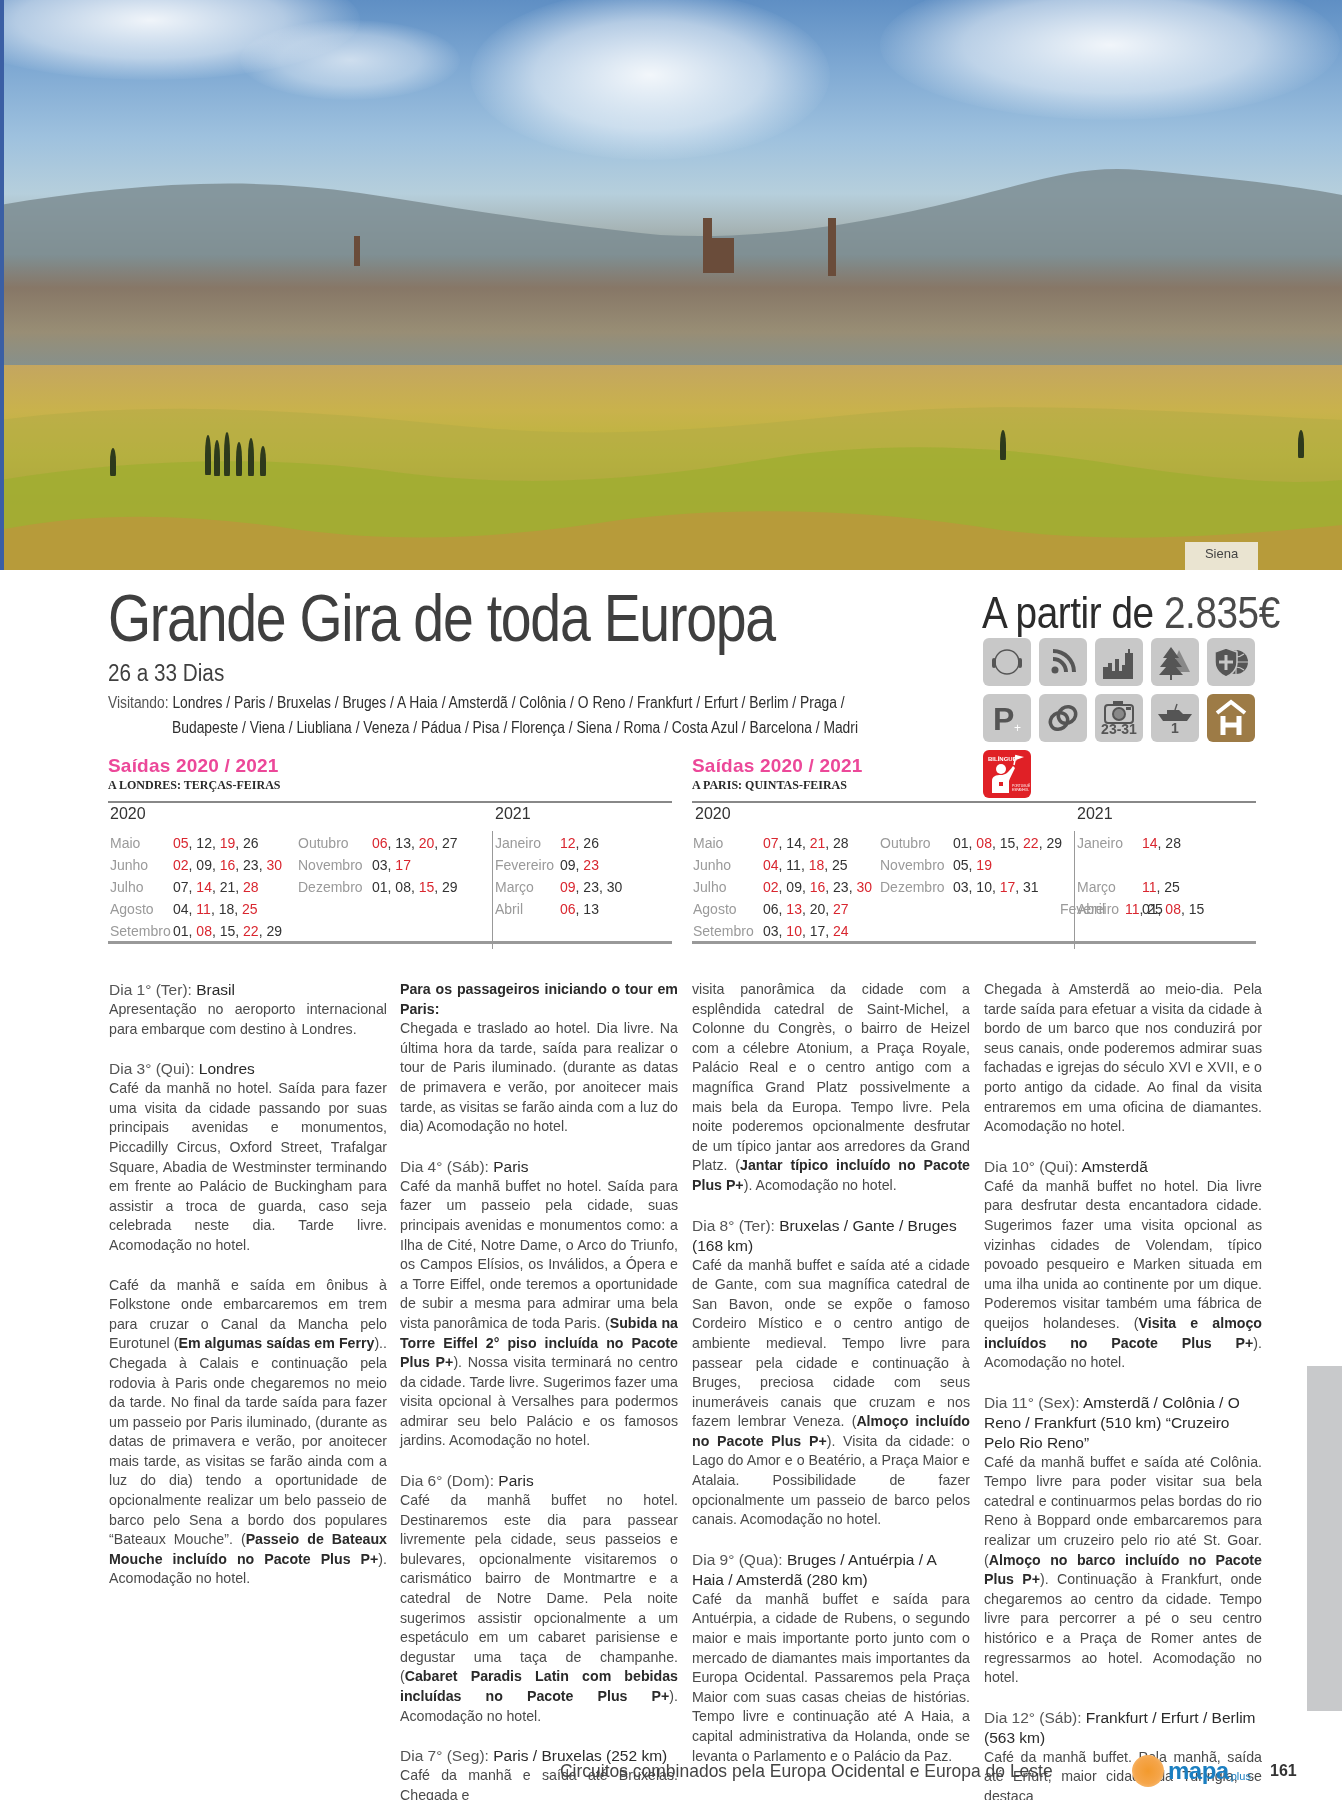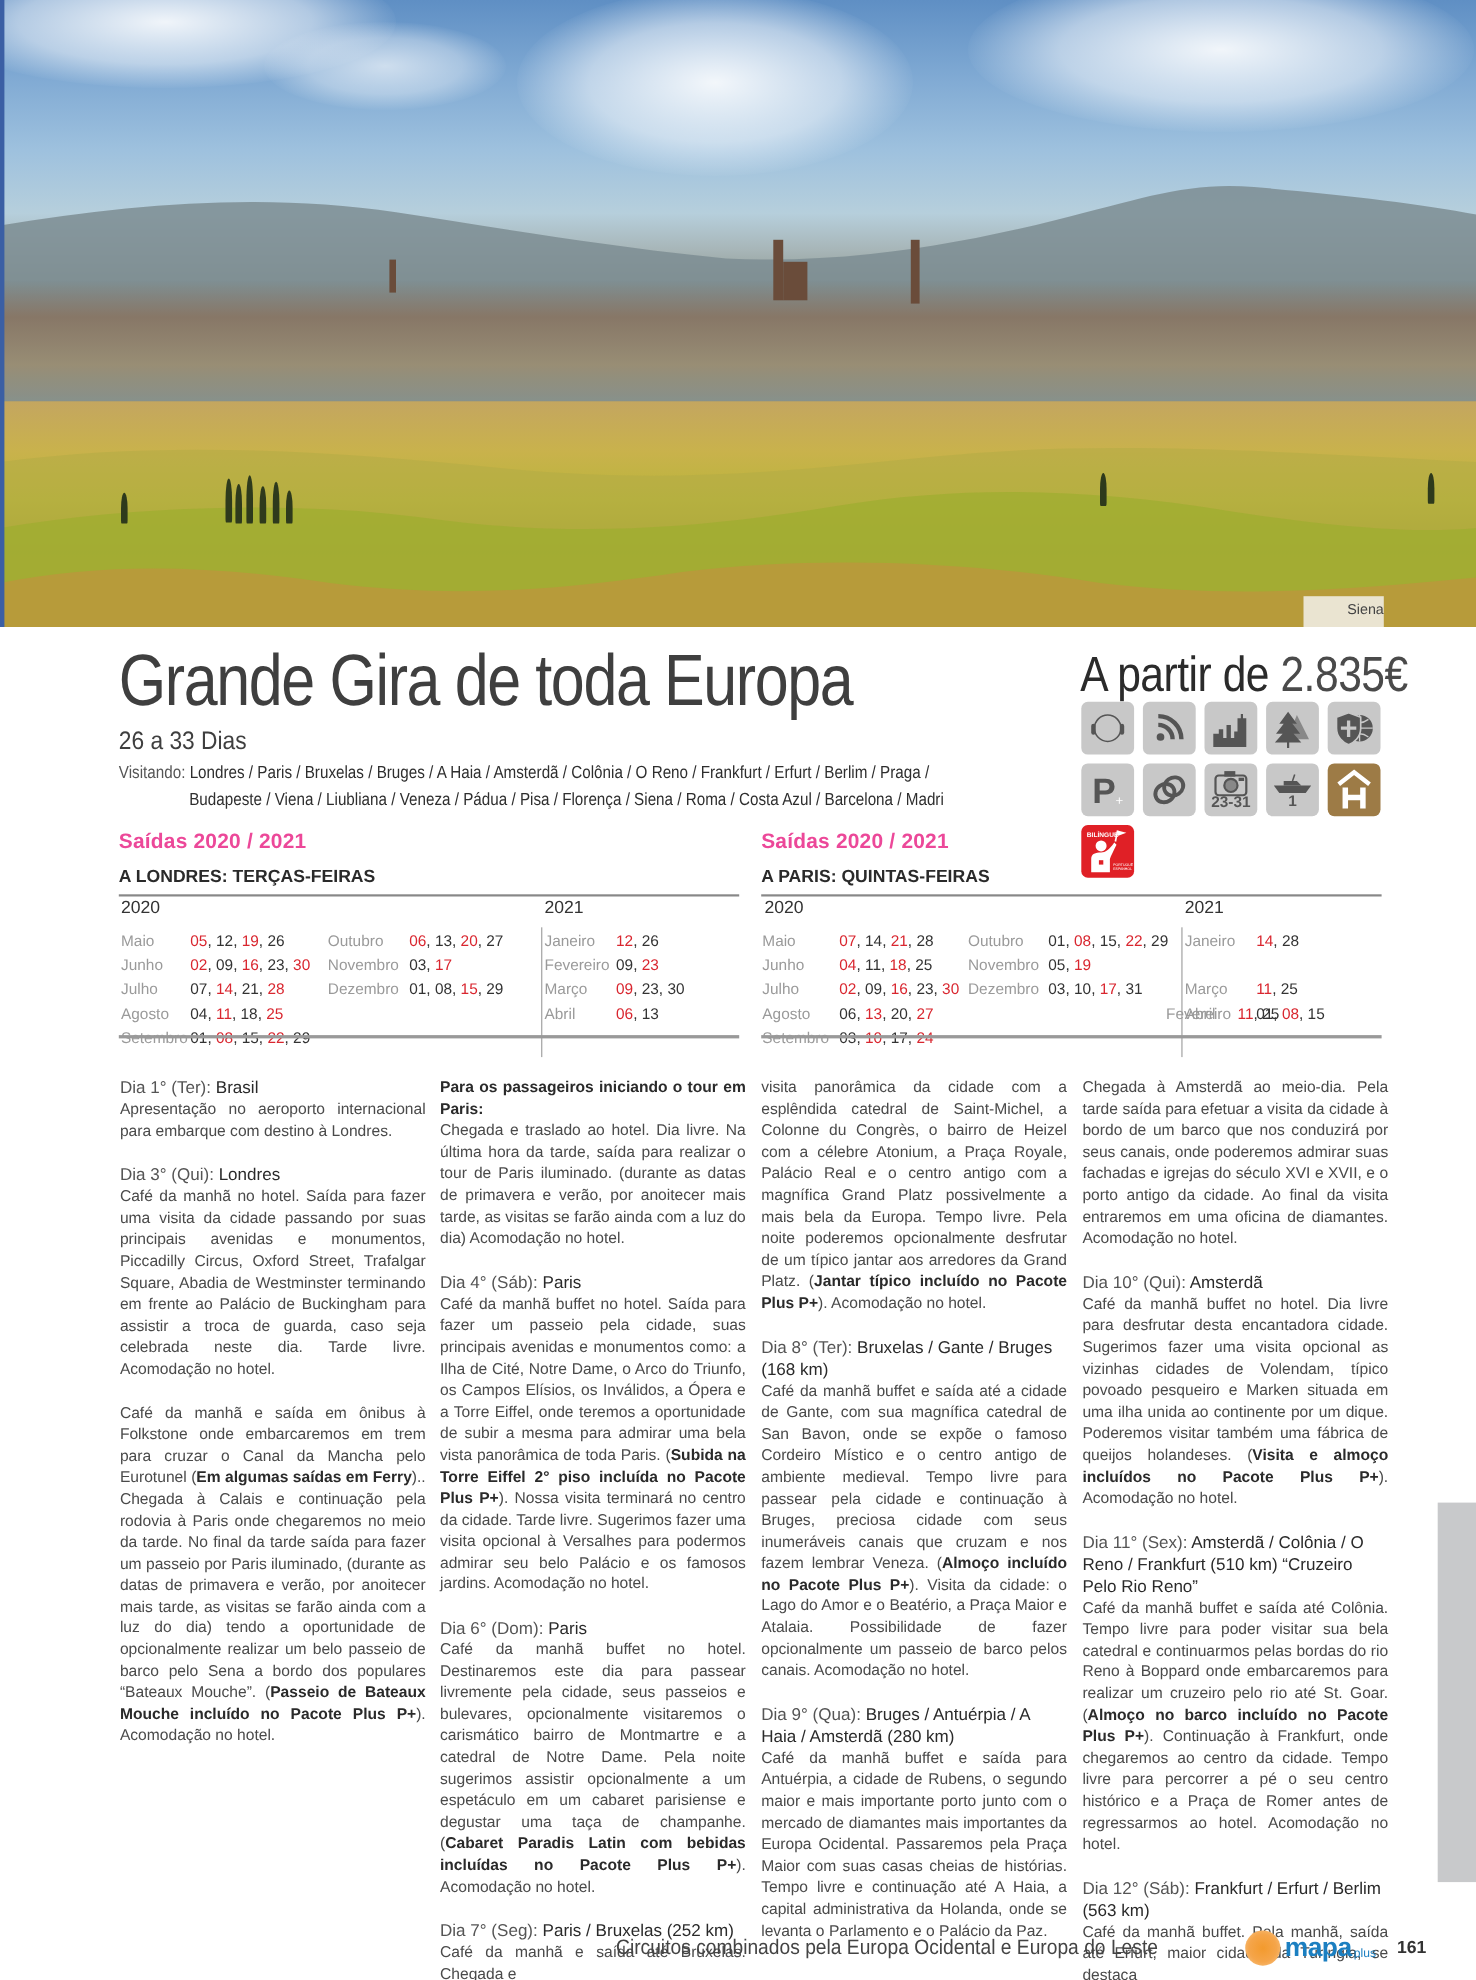--- a/index.html
+++ b/index.html
@@ -10,21 +10,21 @@
   .hero { position: absolute; left: 0; top: 0; width: 1342px; height: 570px; overflow: hidden;
     background: linear-gradient(180deg, #5f8fc4 0%, #7fa9d3 12%, #9ec1de 24%, #b6cfdc 34%, #a7b5b7 40%, #8b978e 46%, #a09270 52%, #b89a5e 58%, #c4a660 64%, #c9b24c 72%, #b9b53a 80%, #a7a532 88%, #b59a3f 100%); }
   .hero .edge { position: absolute; left: 0; top: 0; width: 4px; height: 570px; background: #3b5fa4; }
   .hero .cloud { position: absolute; border-radius: 50%; background: radial-gradient(ellipse at center, rgba(255,255,255,0.9) 0%, rgba(255,255,255,0.5) 45%, rgba(255,255,255,0) 72%); }
   .hero .mtn { position: absolute; left: 0; width: 1342px; }
   .hero .city { position: absolute; left: 0; top: 255px; width: 1342px; height: 110px;
     background: linear-gradient(180deg, rgba(150,110,75,0.0) 0%, rgba(140,100,70,0.55) 30%, rgba(175,140,90,0.45) 70%, rgba(190,160,90,0) 100%); }
   .tower { position: absolute; background: #6a4c3a; }
   .cypress { position: absolute; width: 6px; border-radius: 50% 50% 10% 10%; background: #2e3a1c; }
   .photo-caption { position: absolute; left: 1185px; top: 542px; width: 73px; height: 36px; background: rgba(238,234,222,0.92);
-    font-size: 13px; color: #444; text-align: right; line-height: 24px; }
+    font-size: 13px; color: #444; text-align: center; line-height: 24px; }
 
   
   .title { position: absolute; left: 108px; top: 585px; font-size: 66px; font-weight: 400; color: #3f3f3f; letter-spacing: -1.5px;
     transform: scaleX(0.84); transform-origin: left top; white-space: nowrap; line-height: 1; }
   .duration { position: absolute; left: 108px; top: 660px; font-size: 23px; color: #3f3f3f; transform: scaleX(0.9); transform-origin: left top; white-space: nowrap; }
   .visiting { position: absolute; left: 108px; top: 690px; width: 860px; font-size: 16px; line-height: 25px; color: #2e2e2e; }
   .visiting .lbl { color: #555; }
   .visiting .line { white-space: nowrap; transform: scaleX(0.865); transform-origin: left top; }
   .visiting .line2 { padding-left: 74px; }
 
@@ -34,21 +34,21 @@
   .icons { position: absolute; left: 983px; top: 638px; width: 310px; }
   .icon-tile { position: absolute; width: 48px; height: 48px; border-radius: 6px; background: #c8c8c8; display: flex; align-items: center; justify-content: center; flex-direction: column; color: #555; }
   .icon-tile svg { display: block; }
   .icon-tile .sub { font-size: 14px; font-weight: bold; color: #555; line-height: 14px; margin-top: -2px; font-family: "Liberation Sans", sans-serif; }
   .icon-tile.gold { background: #9d7b46; }
   .icon-tile.red { background: #e02026; }
 
   
   .dep { position: absolute; top: 756px; width: 564px; }
   .dep .h1 { font-size: 19px; font-weight: bold; color: #ec4899; letter-spacing: 0.2px; line-height: 20px; }
-  .dep .h2 { font-size: 16px; font-weight: bold; color: #2a2a2a; line-height: 19px; margin-top: 12px; }
+  .dep .h2 { font-size: 12px; font-weight: bold; color: #2a2a2a; line-height: 19px; margin-top: 0; font-family: Liberation Serif, serif; }
   .dep .rule-top { height: 2px; background: #888; margin-top: 6px; }
   .dep .rule-bottom { position: absolute; left: 0; top: 185px; width: 564px; height: 3px; background: #999; }
   .dep .years { position: relative; height: 152px; }
   .dep .yr { position: absolute; top: 2px; font-size: 16px; color: #333; }
   .dep .vline { position: absolute; top: 28px; width: 1px; height: 118px; background: #999; }
   .dep .row { position: absolute; font-size: 14px; height: 22px; line-height: 22px; white-space: nowrap; }
   .dep .m { color: #9a9a9a; display: inline-block; }
   .dep .d { color: #333; }
   .red { color: #d9262f; }
 

